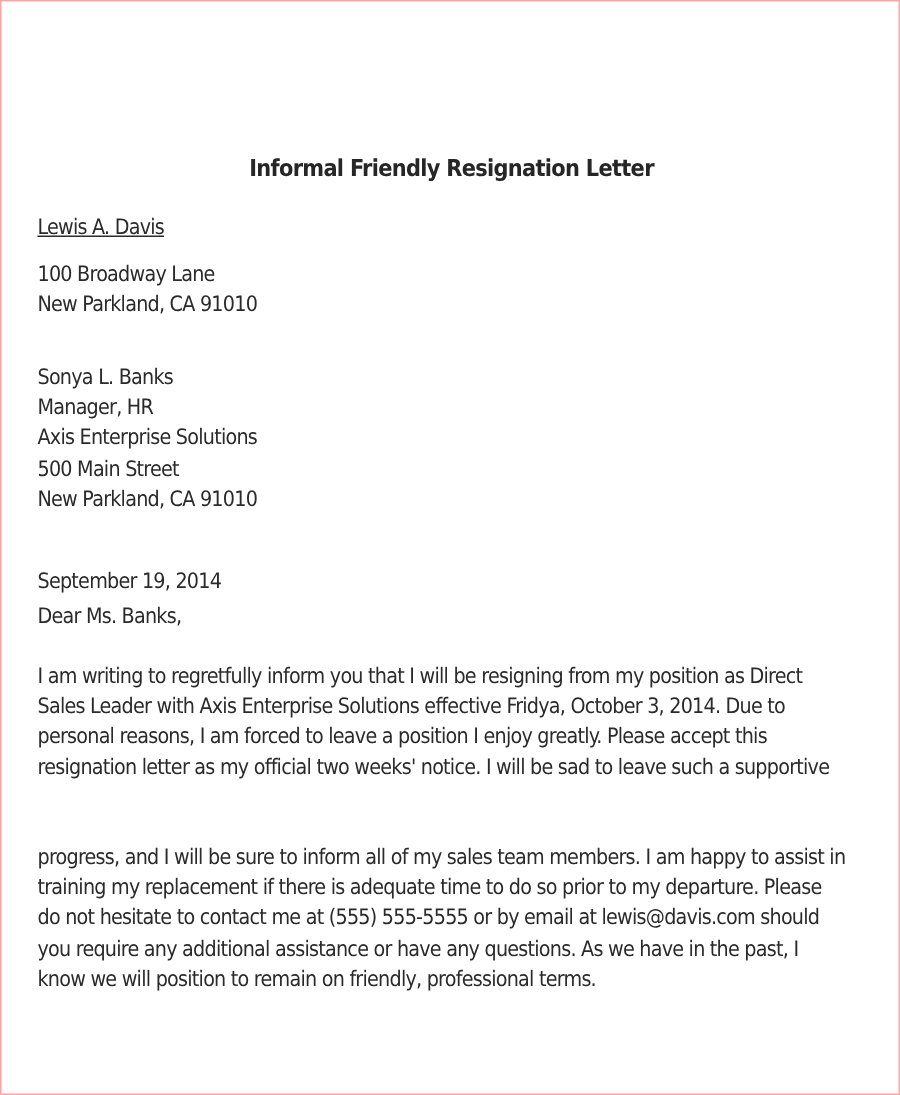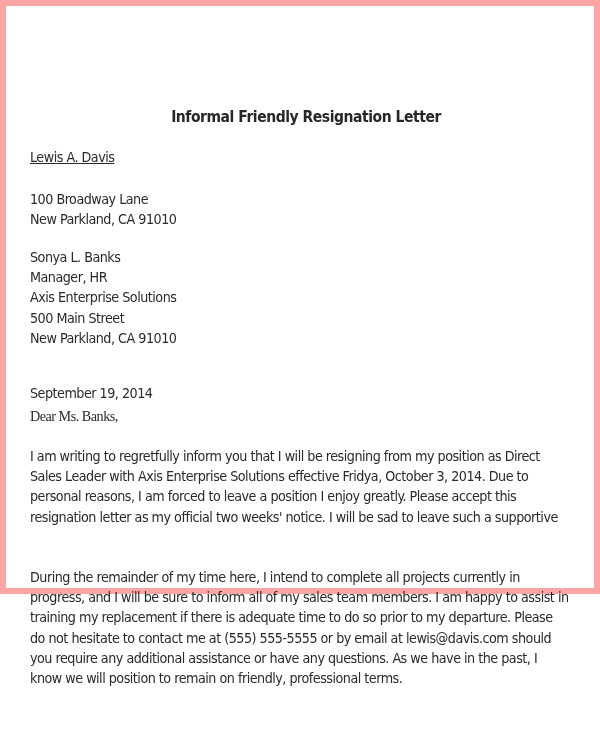--- a/index.html
+++ b/index.html
@@ -9,22 +9,22 @@
     }
     body {
       width: 600px;
       height: 730px;
       overflow: hidden;
     }
     .page {
       position: relative;
       box-sizing: border-box;
       width: 600px;
-      height: 594px;
-      border: 6px solid #fca5a5;
+      height: 730px;
+      border: 1px solid #fca5a5;
       background: #ffffff;
       color: #2a2a2a;
       font-family: "DejaVu Sans", sans-serif;
       font-stretch: condensed;
     }
     .title {
       position: absolute;
       top: 101px;
       left: 0;
       width: 600px;
@@ -39,24 +39,24 @@
       position: absolute;
       left: 24px;
       width: 560px;
       font-size: 14.2px;
       letter-spacing: -0.5px;
       line-height: 20.2px;
       word-spacing: 0px;
     }
     .block div { white-space: nowrap; }
     #sender-name { top: 141px; text-decoration: underline; }
-    #sender-address { top: 183px; }
+    #sender-address { top: 172px; }
     #recipient { top: 241px; }
     #date { top: 377px; }
-    #salutation { top: 400px; font-family: Liberation Serif, serif; }
+    #salutation { top: 400px; }
     #para1 { top: 440px; }
     #para2 { top: 561px; }
   </style>
 </head>
 <body>
 
 <div class="page">
 
   <div class="title">Informal Friendly Resignation Letter</div>
 
@@ -86,21 +86,20 @@
   </div>
 
   <div class="block" id="para1">
     <div>I am writing to regretfully inform you that I will be resigning from my position as Direct</div>
     <div>Sales Leader with Axis Enterprise Solutions effective Fridya, October 3, 2014. Due to</div>
     <div>personal reasons, I am forced to leave a position I enjoy greatly. Please accept this</div>
     <div>resignation letter as my official two weeks' notice. I will be sad to leave such a supportive</div>
   </div>
 
   <div class="block" id="para2">
-    <div>During the remainder of my time here, I intend to complete all projects currently in</div>
     <div>progress, and I will be sure to inform all of my sales team members. I am happy to assist in</div>
     <div>training my replacement if there is adequate time to do so prior to my departure. Please</div>
     <div>do not hesitate to contact me at (555) 555-5555 or by email at lewis@davis.com should</div>
     <div>you require any additional assistance or have any questions. As we have in the past, I</div>
     <div>know we will position to remain on friendly, professional terms.</div>
   </div>
 
 </div>
 
 </body></html>

